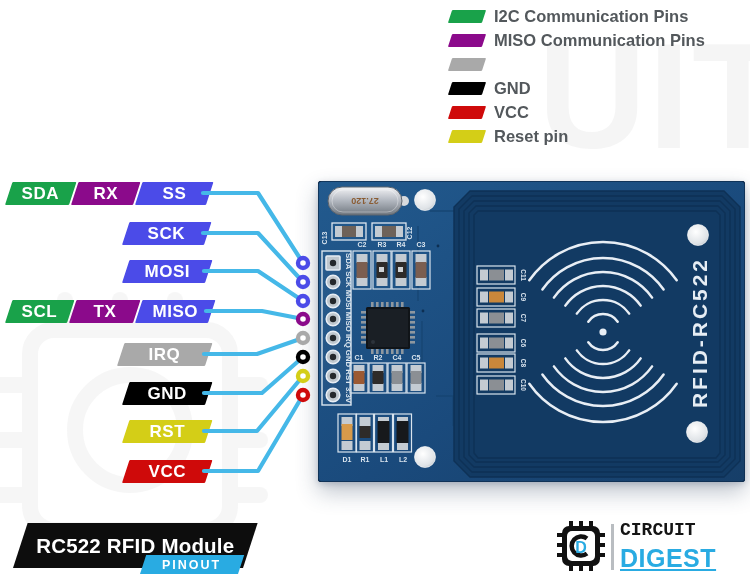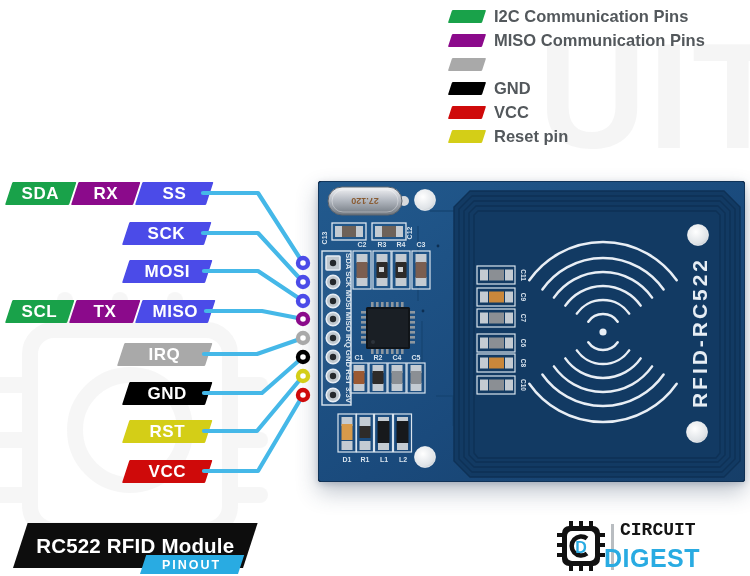--- a/index.html
+++ b/index.html
@@ -31,21 +31,21 @@
   .tblock>span{transform:skewX(18deg);color:#fff;font-size:20.5px;font-weight:bold;letter-spacing:.2px;}
   .pbadge{position:absolute;left:140px;top:555px;width:98px;height:19px;
           transform:skewX(-18deg);transform-origin:left bottom;display:flex;align-items:center;
           justify-content:center;z-index:3;}
   .pbadge>span{transform:skewX(18deg);color:#fff;font-size:12.5px;font-weight:bold;letter-spacing:2px;}
   
   .brand-icon{position:absolute;left:557px;top:521px;z-index:2;}
   .brand-div{position:absolute;left:611px;top:524px;width:3px;height:46px;background:#b9bdc1;z-index:2;}
   .brand-t1{position:absolute;left:620px;top:520px;font-size:18px;font-weight:bold;color:#141414;
             letter-spacing:0;z-index:2;font-family:Liberation Mono, monospace;}
-  .brand-t2{position:absolute;left:604px;top:544px;font-size:25px;font-weight:bold;letter-spacing:.5px;z-index:2;}
+  .brand-t2{position:absolute;left:620px;top:544px;font-size:25px;font-weight:bold;letter-spacing:.5px;z-index:2;text-decoration:underline;}
 </style>
 </head>
 <body>
 
 <div class="stage">
 
   <div class="wm-text">UIT</div>
   <svg class="wm-chip" width="340" height="300" viewBox="0 0 340 300">
     <g fill="none" stroke="#888" stroke-width="16" stroke-linecap="round">
       <rect x="60" y="40" width="200" height="200" rx="24"></rect>

